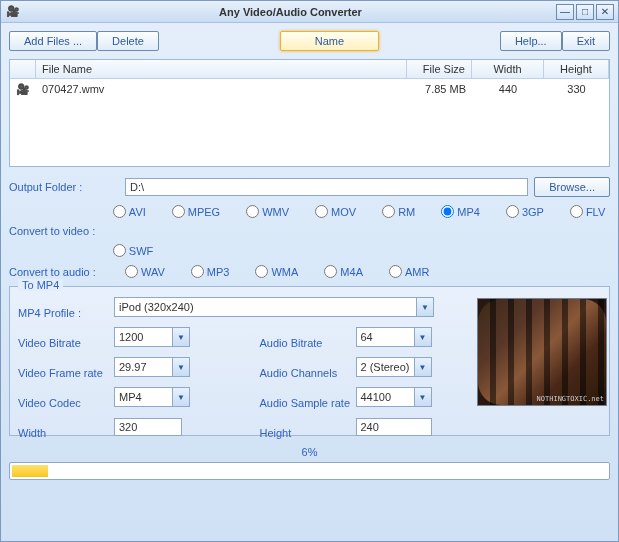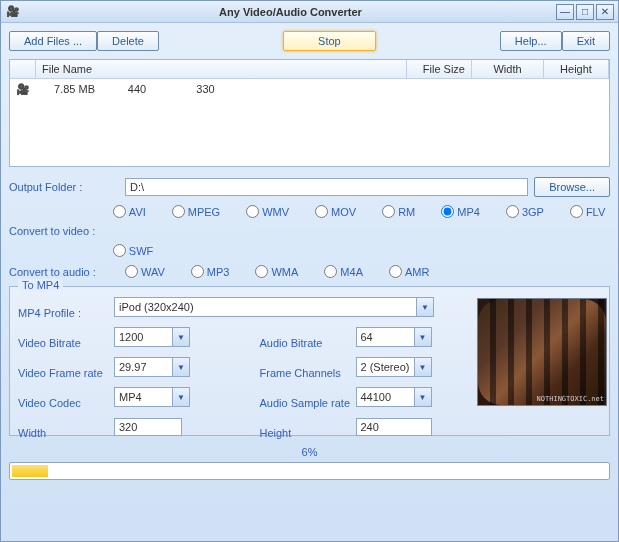--- a/index.html
+++ b/index.html
@@ -62,36 +62,37 @@
     <div class="winbtn">□</div>
     <div class="winbtn">✕</div>
   </div>
 </div>
 
 <div class="content">
   <div class="toolbar">
     <button class="btn">Add Files ...</button>
     <button class="btn">Delete</button>
     <div class="spacer"></div>
-    <button class="btn highlight" style="padding:3px 34px">Stop</button>
+    <button class="btn highlight" style="padding:3px 34px">Name</button>
     <div class="spacer"></div>
     <button class="btn">Help...</button>
     <button class="btn">Exit</button>
   </div>
 
   <div class="filelist">
     <div class="filehead">
       <div class="col-check"></div>
       <div class="col-name">File Name</div>
       <div class="col-size">File Size</div>
       <div class="col-width">Width</div>
       <div class="col-height">Height</div>
     </div>
     <div class="filerow">
       <div class="col-check"><span class="camicon">🎥</span></div>
+      <div class="col-name">070427.wmv</div>
       <div class="col-size">7.85 MB</div>
       <div class="col-width">440</div>
       <div class="col-height">330</div>
     </div>
   </div>
 
   <div class="row">
     <div class="lbl">Output Folder :</div>
     <input class="txt" style="flex: 1 1 0%;" value="D:\">
     <button class="btn">Browse...</button>
@@ -203,21 +204,21 @@
       </div>
       <div class="setcol">
         <div class="setrow">
             <div class="slbl">Audio Bitrate</div>
             <div class="select">
               <span>64</span>
               <div class="arrow">▼</div>
             </div>
           </div>
         <div class="setrow">
-            <div class="slbl">Frame Channels</div>
+            <div class="slbl">Audio Channels</div>
             <div class="select">
               <span>2 (Stereo)</span>
               <div class="arrow">▼</div>
             </div>
           </div>
         <div class="setrow">
             <div class="slbl">Audio Sample rate</div>
             <div class="select">
               <span>44100</span>
               <div class="arrow">▼</div>

